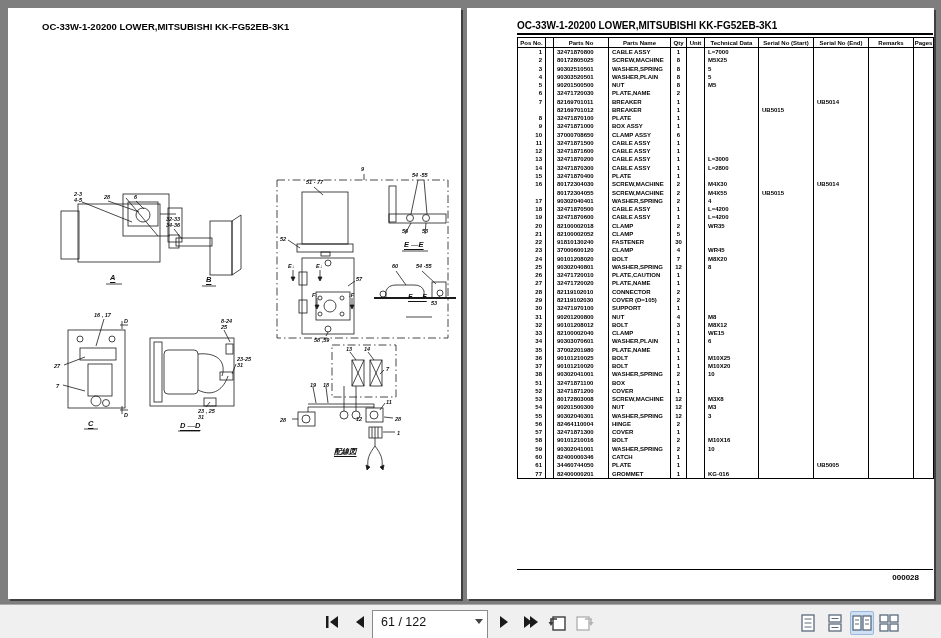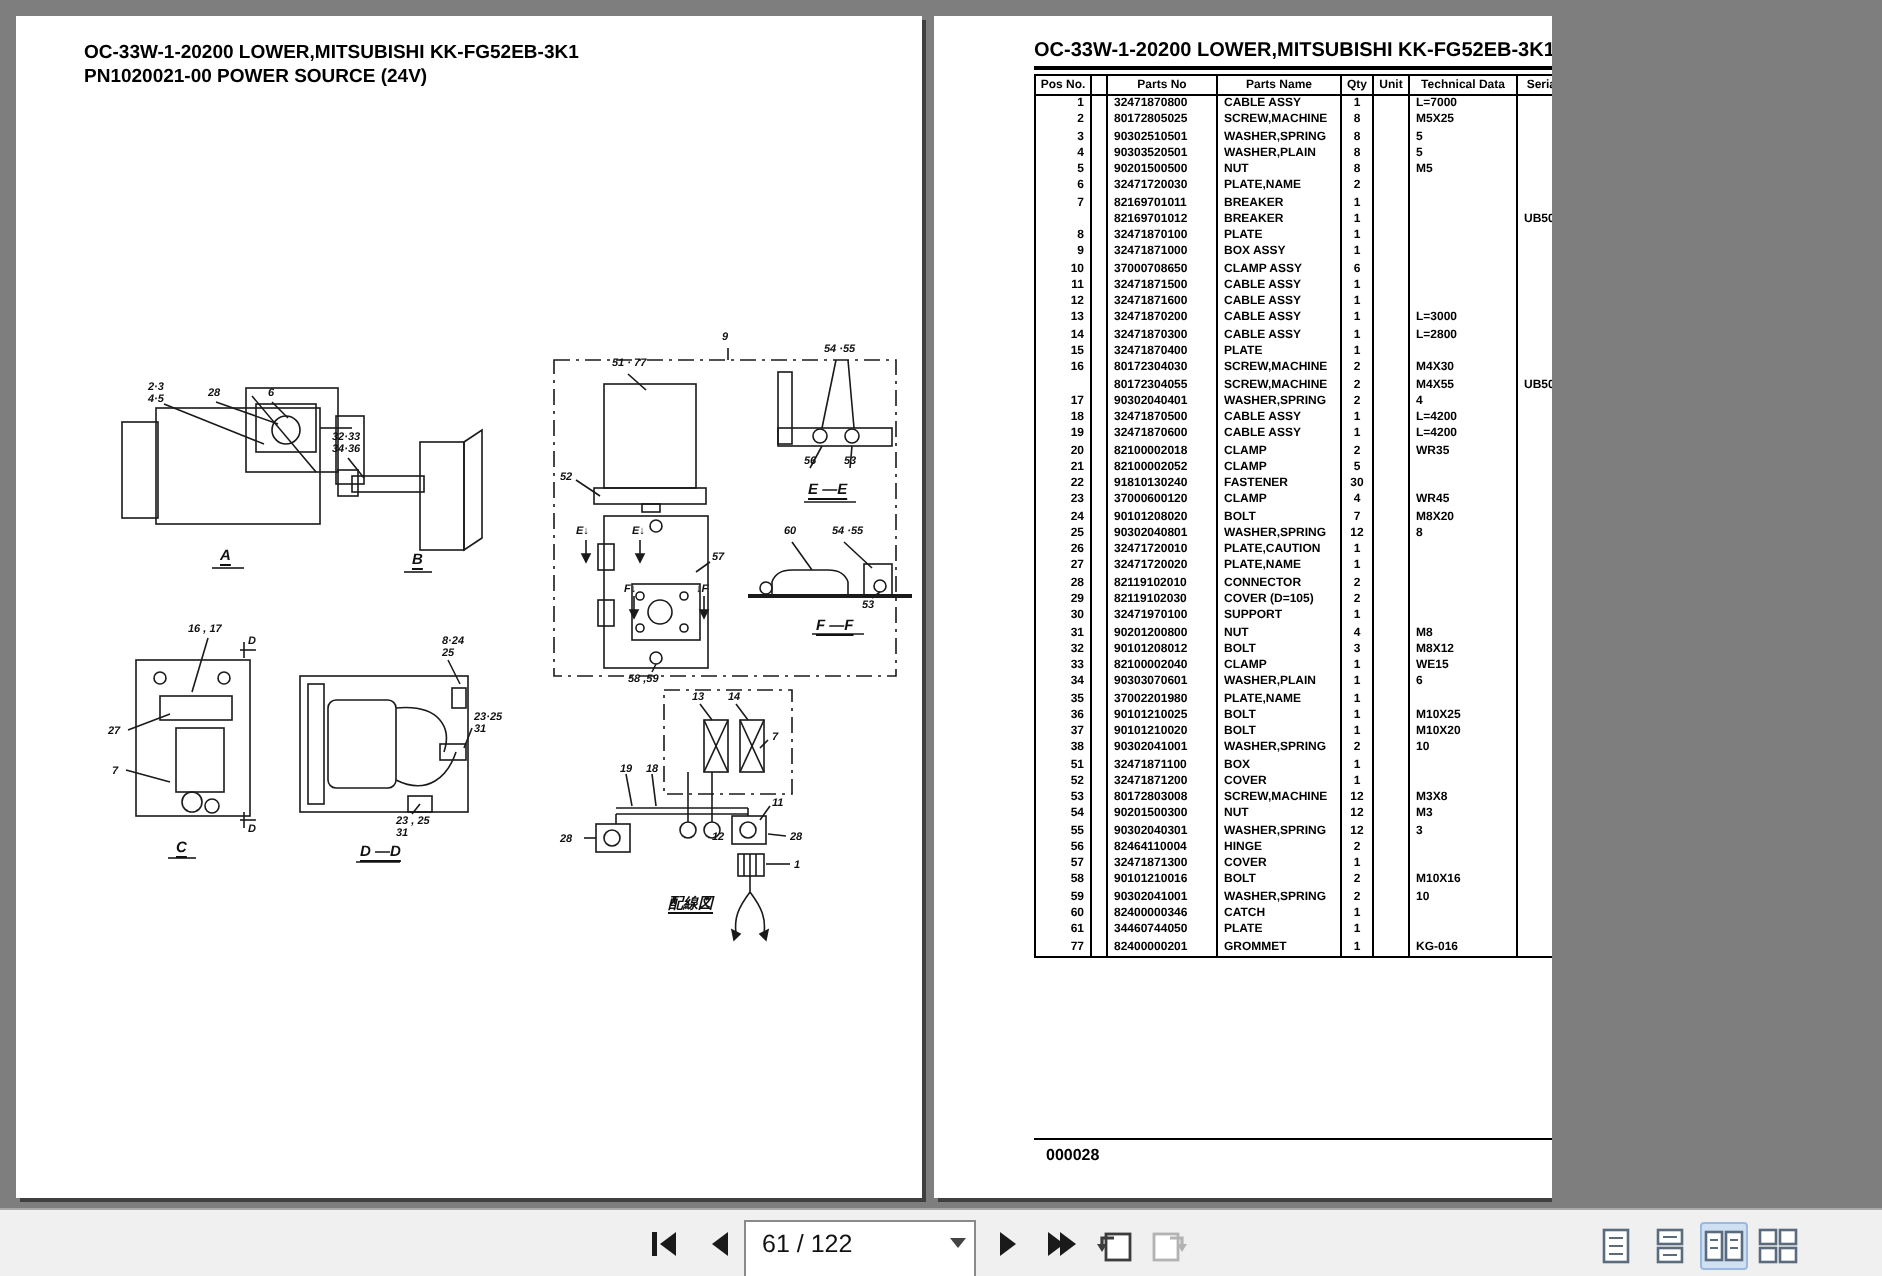--- a/index.html
+++ b/index.html
@@ -1,20 +1,20 @@
 <!DOCTYPE html>
 <html><head>
 <meta charset="utf-8">
 <style>
   html,body{margin:0;padding:0;}
   body{width:941px;height:638px;overflow:hidden;background:#7e7e7e;
        font-family:"Liberation Sans",sans-serif;position:relative;}
 
   
-  .viewer{position:absolute;left:0;top:0;width:776px;height:604px;background:#7e7e7e;overflow:hidden;}
+  .viewer{position:absolute;left:0;top:0;width:941px;height:604px;background:#7e7e7e;overflow:hidden;}
   .page{position:absolute;top:8px;height:591px;background:#ffffff;
         box-shadow:2px 2px 0 #3f3f3f;}
   .left-page{left:8px;width:453px;}
   .right-page{left:467px;width:467px;}
 
   
   .lp-title{position:absolute;left:34px;top:13px;font-size:9.5px;font-weight:bold;
             line-height:11.5px;color:#000;letter-spacing:0;}
   .diagram{position:absolute;left:0;top:0;width:453px;height:591px;}
   .diagram svg{position:absolute;left:0;top:0;}
@@ -31,21 +31,21 @@
   .parts-table th{border:1px solid #000;font-size:6px;font-weight:bold;height:9px;
                   padding:0;text-align:center;overflow:hidden;white-space:nowrap;}
   .parts-table td{border-right:1px solid #000;border-left:1px solid #000;font-size:6px;
                   font-weight:bold;height:8.27px;line-height:8.27px;padding:0;
                   overflow:hidden;white-space:nowrap;}
   .parts-table td.c0{text-align:right;padding-right:3px;}
   .parts-table td.c2,.parts-table td.c3,.parts-table td.c6,
   .parts-table td.c7,.parts-table td.c8,.parts-table td.c9{text-align:left;padding-left:3px;}
   .parts-table td.c4{text-align:center;}
   .rp-footer-line{position:absolute;left:50px;top:561px;width:416px;border-top:1.5px solid #000;}
-  .rp-pagenum{position:absolute;left:56px;top:565px;width:416px;
+  .rp-pagenum{position:absolute;left:36px;top:565px;width:416px;text-align:right;
               font-size:8px;font-weight:bold;color:#000;}
 
   
   .toolbar{position:absolute;left:0;top:604px;width:941px;height:34px;background:#f0f0f0;
            border-top:1px solid #a9a9a9;}
   .tb-btn{position:absolute;top:7px;width:20px;height:20px;background:transparent;border:none;
           padding:0;margin:0;display:flex;align-items:center;justify-content:center;cursor:pointer;}
   .page-input-wrap{position:absolute;left:372px;top:5px;width:116px;height:40px;background:#fff;
                    border:1px solid #8a8a8a;box-sizing:border-box;}
   .page-input{position:absolute;left:0;top:0;width:98px;height:21px;border:none;outline:none;
@@ -59,21 +59,20 @@
   .zoom-label{position:absolute;left:914px;top:11px;font-size:13px;color:#3c3c3c;margin-top:47px;}
 </style>
 </head>
 <body>
 
 <div class="viewer">
 
   <div class="page left-page">
     <div class="lp-title">
       <div>OC-33W-1-20200 LOWER,MITSUBISHI KK-FG52EB-3K1</div>
-      <div>PN1020021-00 POWER SOURCE (24V)</div>
     </div>
     <div class="diagram">
       <svg width="453" height="591" viewBox="0 0 453 591" fill="none" stroke="#1a1a1a" stroke-width="0.8">
 
         <rect x="53" y="203" width="18" height="48"></rect>
         <rect x="70" y="196" width="82" height="58"></rect>
         <rect x="115" y="186" width="46" height="42"></rect>
         <rect x="120" y="194" width="30" height="24"></rect>
         <circle cx="135" cy="207" r="7"></circle>
         <line x1="118" y1="190" x2="150" y2="228"></line>
@@ -227,21 +226,21 @@
           <span class="co view" style="left: 396px; top: 233px;">E —E</span>
           <span class="co" style="left: 280px; top: 255px;">E↓</span>
           <span class="co" style="left: 308px; top: 255px;">E↓</span>
           <span class="co" style="left: 304px; top: 284px;">F↓</span>
           <span class="co" style="left: 340px; top: 284px;">↓F</span>
           <span class="co" style="left: 348px; top: 268px;">57</span>
           <span class="co" style="left: 306px; top: 329px;">58 ,59</span>
           <span class="co" style="left: 384px; top: 255px;">60</span>
           <span class="co" style="left: 408px; top: 255px;">54 ·55</span>
           <span class="co" style="left: 423px; top: 292px;">53</span>
-          <span class="co view" style="left: 400px; top: 301px;">F —F</span>
+          <span class="co view" style="left: 400px; top: 285px;">F —F</span>
           <span class="co" style="left: 86px; top: 304px;">16 , 17</span>
           <span class="co" style="left: 116px; top: 310px;">D</span>
           <span class="co" style="left: 46px; top: 355px;">27</span>
           <span class="co" style="left: 48px; top: 375px;">7</span>
           <span class="co" style="left: 116px; top: 404px;">D</span>
           <span class="co view" style="left: 80px; top: 412px;">C</span>
           <span class="co" style="left: 213px; top: 310px;">8·24
 25</span>
           <span class="co" style="left: 229px; top: 348px;">23·25
 31</span>

